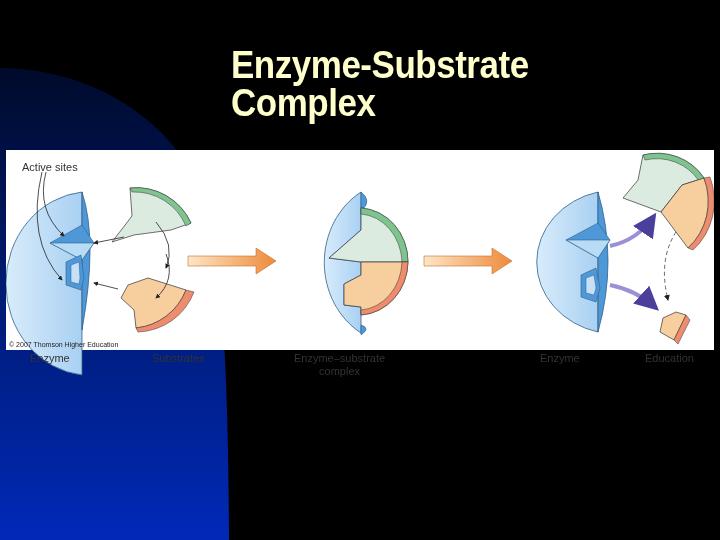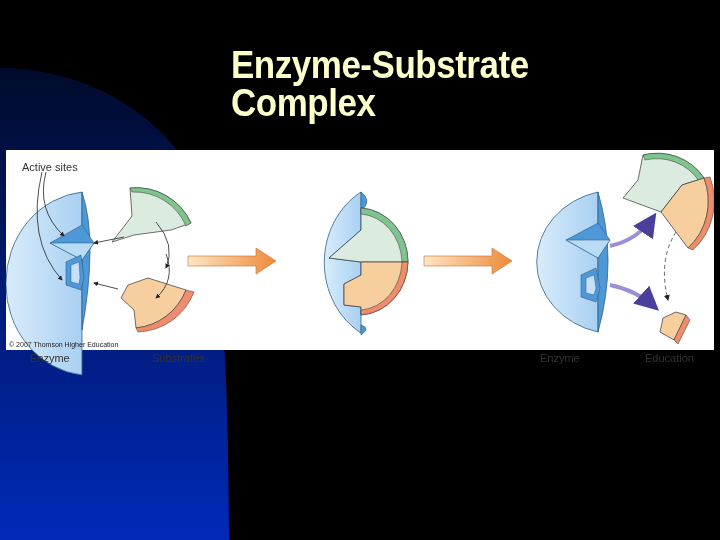--- a/index.html
+++ b/index.html
@@ -132,16 +132,20 @@
 
     <path d="M604,96 Q632,90 648,66" fill="none" stroke="#9b8fd6" stroke-width="4" marker-end="url(#ahp)"></path>
     <path d="M604,135 Q630,140 650,158" fill="none" stroke="#9b8fd6" stroke-width="4" marker-end="url(#ahp)"></path>
 
     <path d="M670,82 Q652,110 662,150" fill="none" stroke="#666" stroke-width="1" stroke-dasharray="4,3" marker-end="url(#ah)"></path>
   </svg>
 
   <div class="lbl" style="left:16px; top:11px;">Active sites</div>
   <div class="lbl" style="left:24px; top:202px;">Enzyme</div>
   <div class="lbl" style="left:114px; top:202px;margin-left:32px;">Substrates</div>
+  <div class="lbl" style="left:288px; top:202px;">
+    <div>Enzyme–substrate</div>
+    <div>complex</div>
+  </div>
   <div class="lbl" style="left:534px; top:202px;">Enzyme</div>
   <div class="lbl" style="left:639px; top:202px;">Education</div>
   <div class="copyright">© 2007 Thomson Higher Education</div>
 </div>
 
 </body></html>

